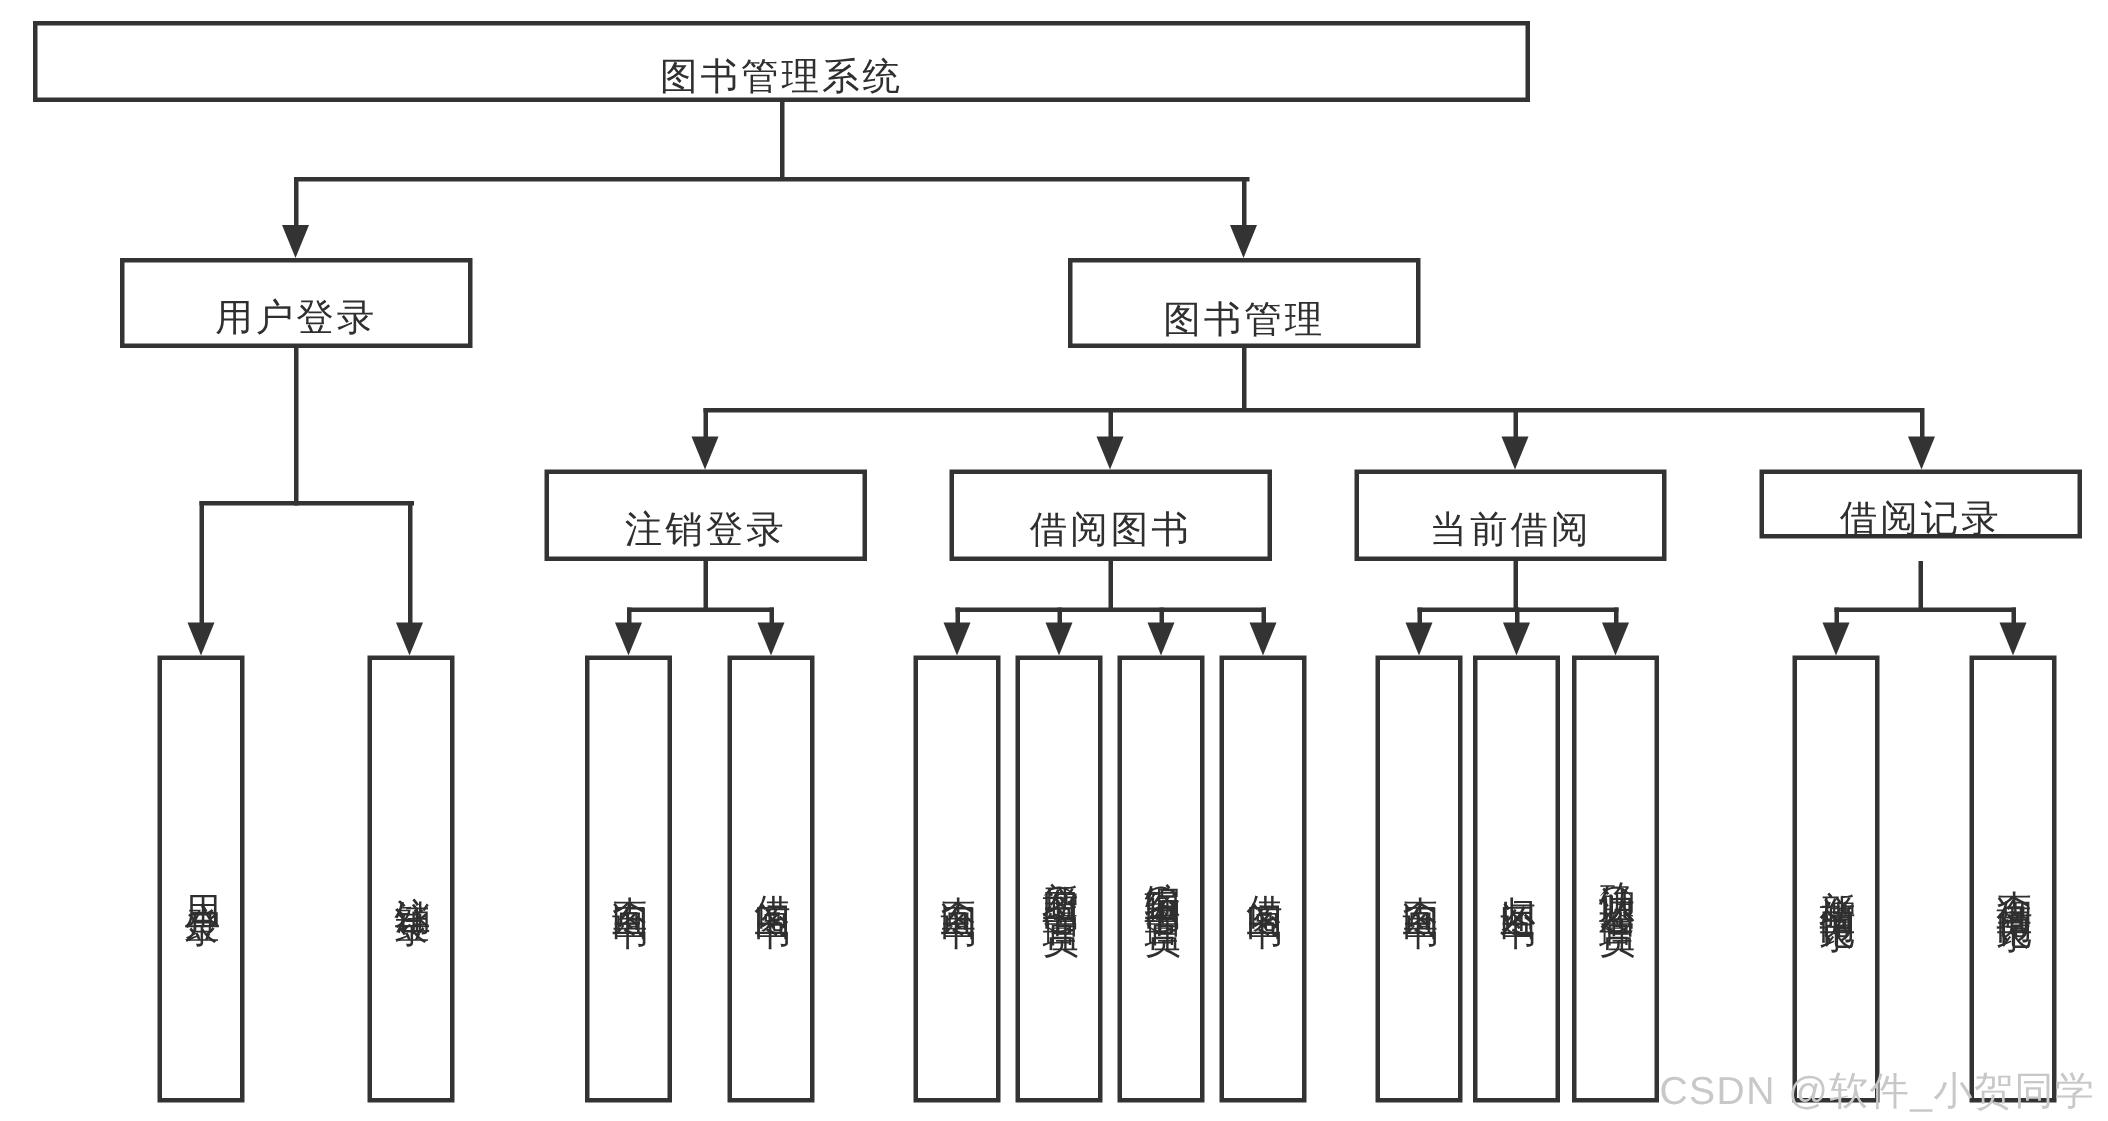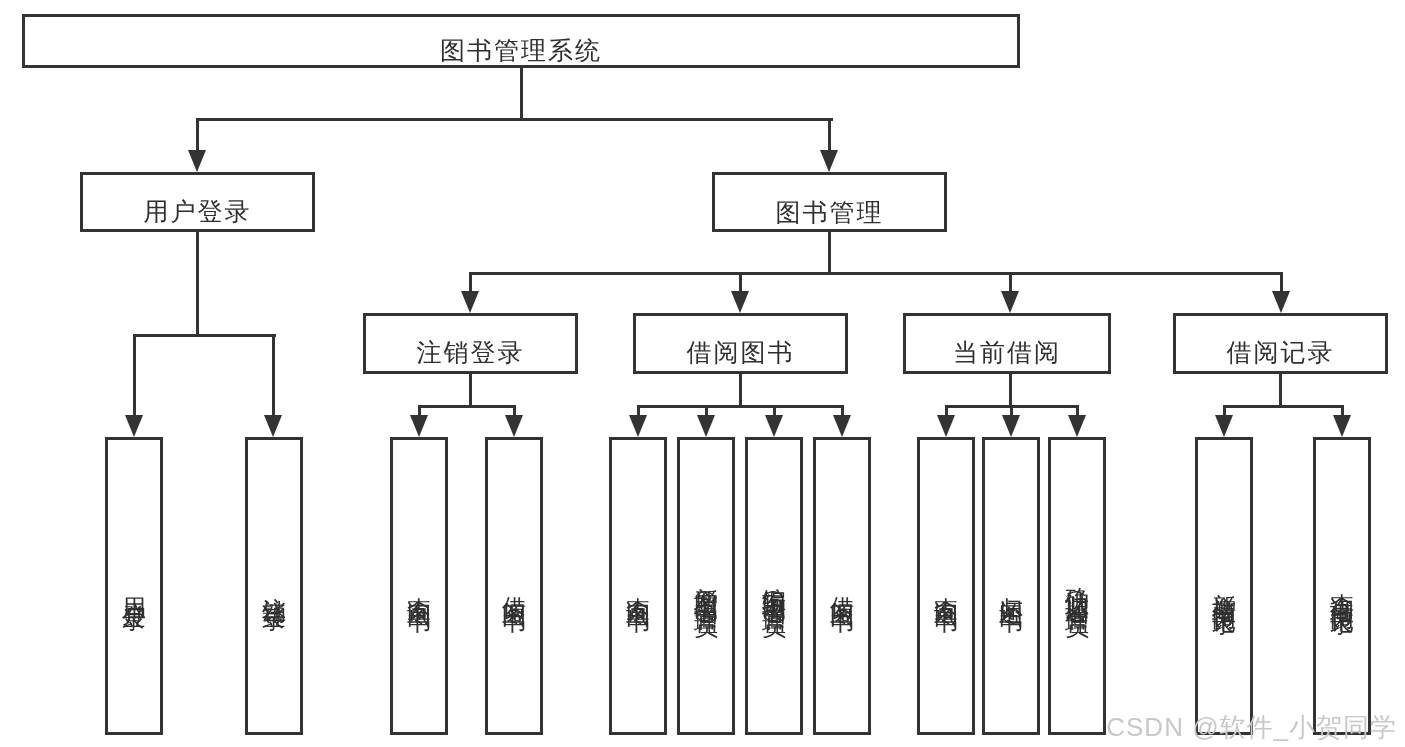--- a/index.html
+++ b/index.html
@@ -82,21 +82,21 @@
 
   <div class="box h" style="left:363px; top:313px; width:215px; height:61px;">
     <span>注销登录</span>
   </div>
   <div class="box h" style="left:633px; top:313px; width:215px; height:61px;">
     <span>借阅图书</span>
   </div>
   <div class="box h" style="left:903px; top:313px; width:208px; height:61px;">
     <span>当前借阅</span>
   </div>
-  <div class="box h" style="left:1173px; top:313px; width:215px; height:61px;">
+  <div class="box h" style="left:1173px; top:313px; width:215px; height:46px;text-decoration:underline;">
     <span>借阅记录</span>
   </div>
 
   <div class="box v" style="left:105px;">
     <span>用户登录</span>
   </div>
   <div class="box v" style="left:245px;">
     <span>注销登录</span>
   </div>
   <div class="box v" style="left:390px;">

